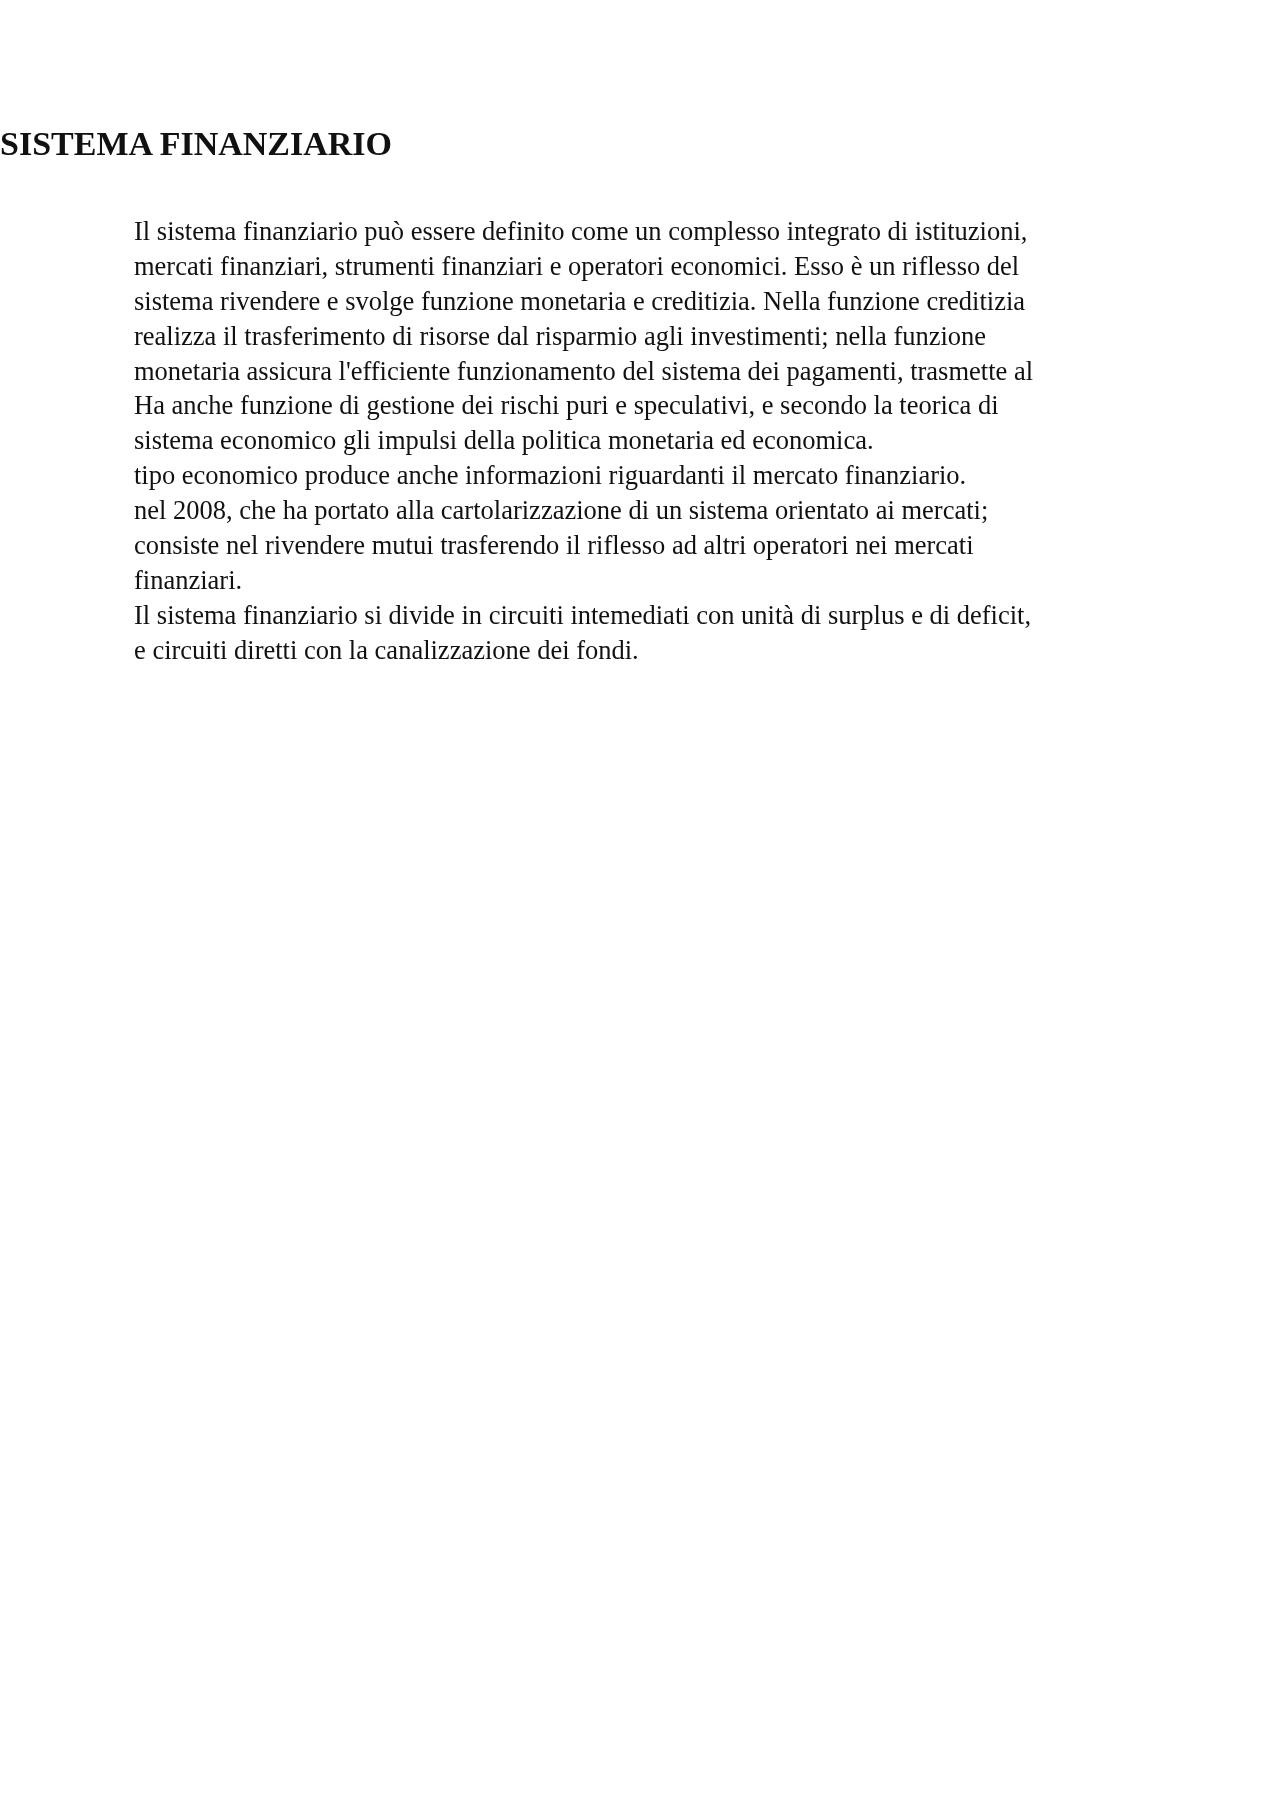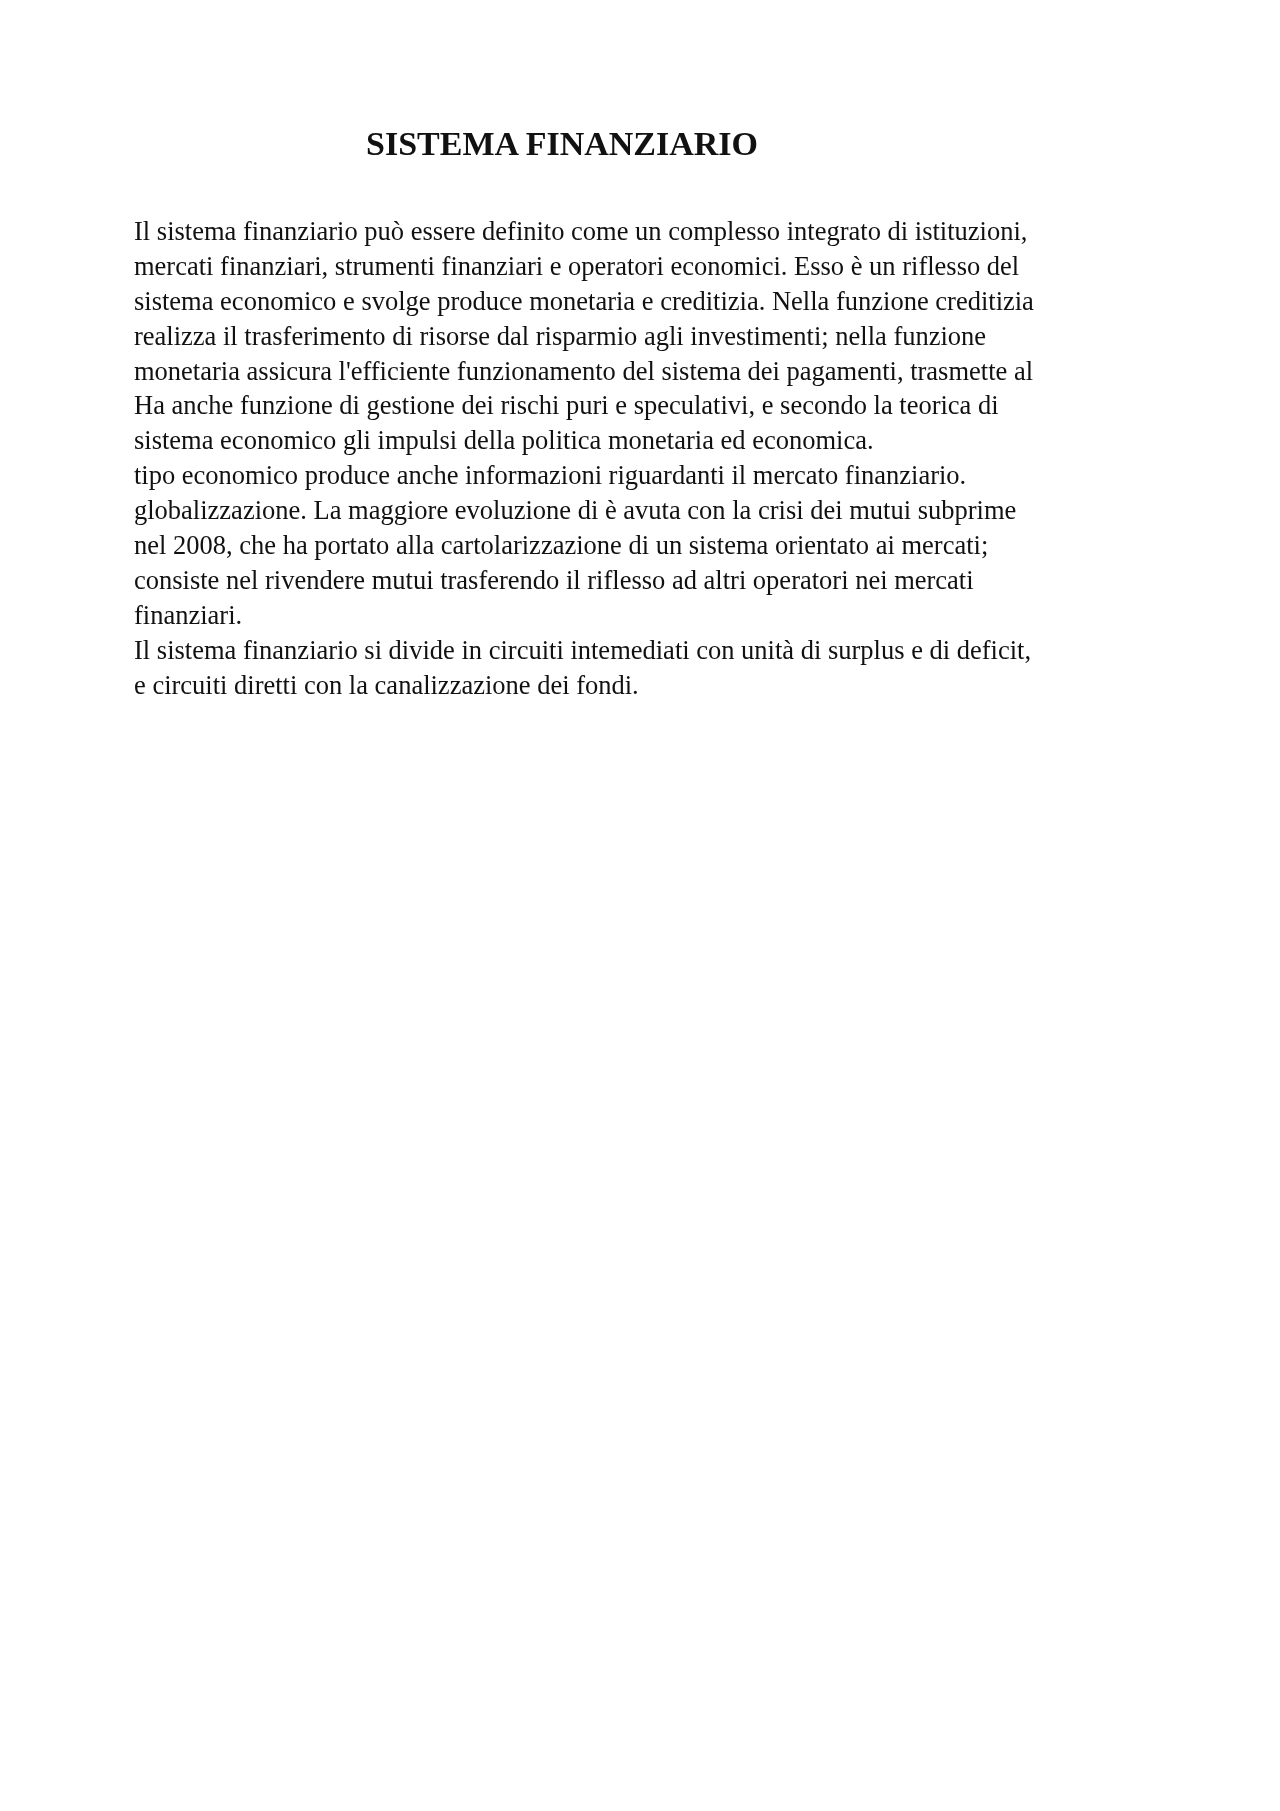--- a/index.html
+++ b/index.html
@@ -21,21 +21,20 @@
       top: 0;
       width: 1280px;
       height: 1811px;
       background: #ffffff;
     }
     .title {
       position: absolute;
       left: 0;
       width: 1124px;
       top: 124px;
-      text-align: center;
       font-size: 34px;
       font-weight: bold;
       line-height: 40px;
       letter-spacing: 0px;
       margin: 0;
     }
     .body-text {
       position: absolute;
       left: 122px;
       top: 202px;
@@ -52,26 +51,25 @@
   </style>
 </head>
 <body>
 
 <div class="page">
   <h1 class="title">SISTEMA FINANZIARIO</h1>
 
   <div class="body-text">
     <span class="line">Il sistema finanziario può essere definito come un complesso integrato di istituzioni,</span>
     <span class="line">mercati finanziari, strumenti finanziari e operatori economici. Esso è un riflesso del</span>
-    <span class="line">sistema economico e svolge produce monetaria e creditizia. Nella funzione creditizia</span>
+    <span class="line">sistema rivendere e svolge funzione monetaria e creditizia. Nella funzione creditizia</span>
     <span class="line">realizza il trasferimento di risorse dal risparmio agli investimenti; nella funzione</span>
     <span class="line">monetaria assicura l'efficiente funzionamento del sistema dei pagamenti, trasmette al</span>
     <span class="line">Ha anche funzione di gestione dei rischi puri e speculativi, e secondo la teorica di</span>
     <span class="line">sistema economico gli impulsi della politica monetaria ed economica.</span>
     <span class="line">tipo economico produce anche informazioni riguardanti il mercato finanziario.</span>
-    <span class="line">globalizzazione. La maggiore evoluzione di è avuta con la crisi dei mutui subprime</span>
     <span class="line">nel 2008, che ha portato alla cartolarizzazione di un sistema orientato ai mercati;</span>
     <span class="line">consiste nel rivendere mutui trasferendo il riflesso ad altri operatori nei mercati</span>
     <span class="line">finanziari.</span>
     <span class="line">Il sistema finanziario si divide in circuiti intemediati con unità di surplus e di deficit,</span>
     <span class="line">e circuiti diretti con la canalizzazione dei fondi.</span>
   </div>
 </div>
 
 </body></html>

